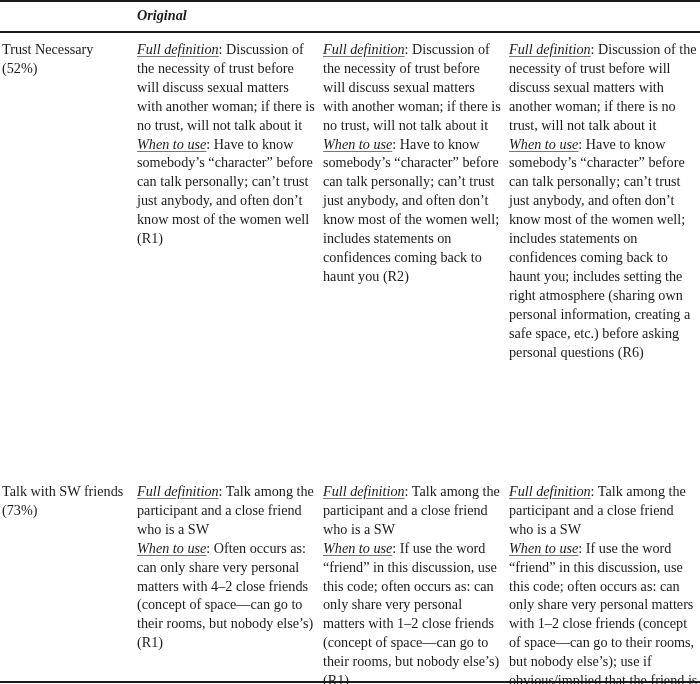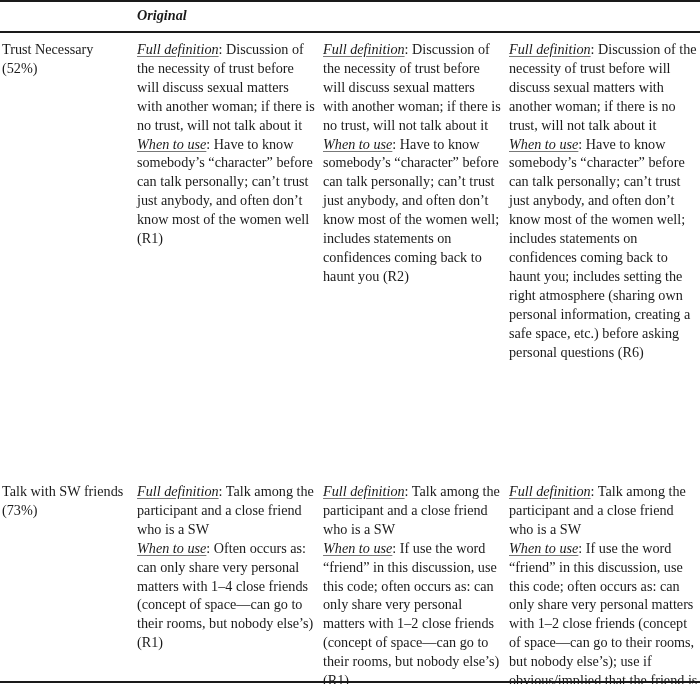--- a/index.html
+++ b/index.html
@@ -44,21 +44,21 @@
 
   <div class="cell c3 r1">
     <span class="para"><span class="lbl">Full definition</span><span>: Discussion of the necessity of trust before will discuss sexual matters with another woman; if there is no trust, will not talk about it</span></span>
     <span class="para"><span class="lbl">When to use</span><span>: Have to know somebody’s “character” before can talk personally; can’t trust just anybody, and often don’t know most of the women well; includes statements on confidences coming back to haunt you; includes setting the right atmosphere (sharing own personal information, creating a safe space, etc.) before asking personal questions (R6)</span></span>
   </div>
 
   <div class="cell c0 r2">Talk with SW friends (73%)</div>
 
   <div class="cell c1 r2">
     <span class="para"><span class="lbl">Full definition</span><span>: Talk among the participant and a close friend who is a SW</span></span>
-    <span class="para"><span class="lbl">When to use</span><span>: Often occurs as: can only share very personal matters with 1–4 close friends (concept of space—can go to their rooms, but nobody else’s) (R1)</span></span>
+    <span class="para"><span class="lbl">When to use</span><span>: Often occurs as: can only share very personal matters with 4–2 close friends (concept of space—can go to their rooms, but nobody else’s) (R1)</span></span>
   </div>
 
   <div class="cell c2 r2">
     <span class="para"><span class="lbl">Full definition</span><span>: Talk among the participant and a close friend who is a SW</span></span>
     <span class="para"><span class="lbl">When to use</span><span>: If use the word “friend” in this discussion, use this code; often occurs as: can only share very personal matters with 1–2 close friends (concept of space—can go to their rooms, but nobody else’s) (R1)</span></span>
   </div>
 
   <div class="cell c3 r2">
     <span class="para"><span class="lbl">Full definition</span><span>: Talk among the participant and a close friend who is a SW</span></span>
     <span class="para"><span class="lbl">When to use</span><span>: If use the word “friend” in this discussion, use this code; often occurs as: can only share very personal matters with 1–2 close friends (concept of space—can go to their rooms, but nobody else’s); use if obvious/implied that the friend is a SW, even if not specifically stated (R2)</span></span>

